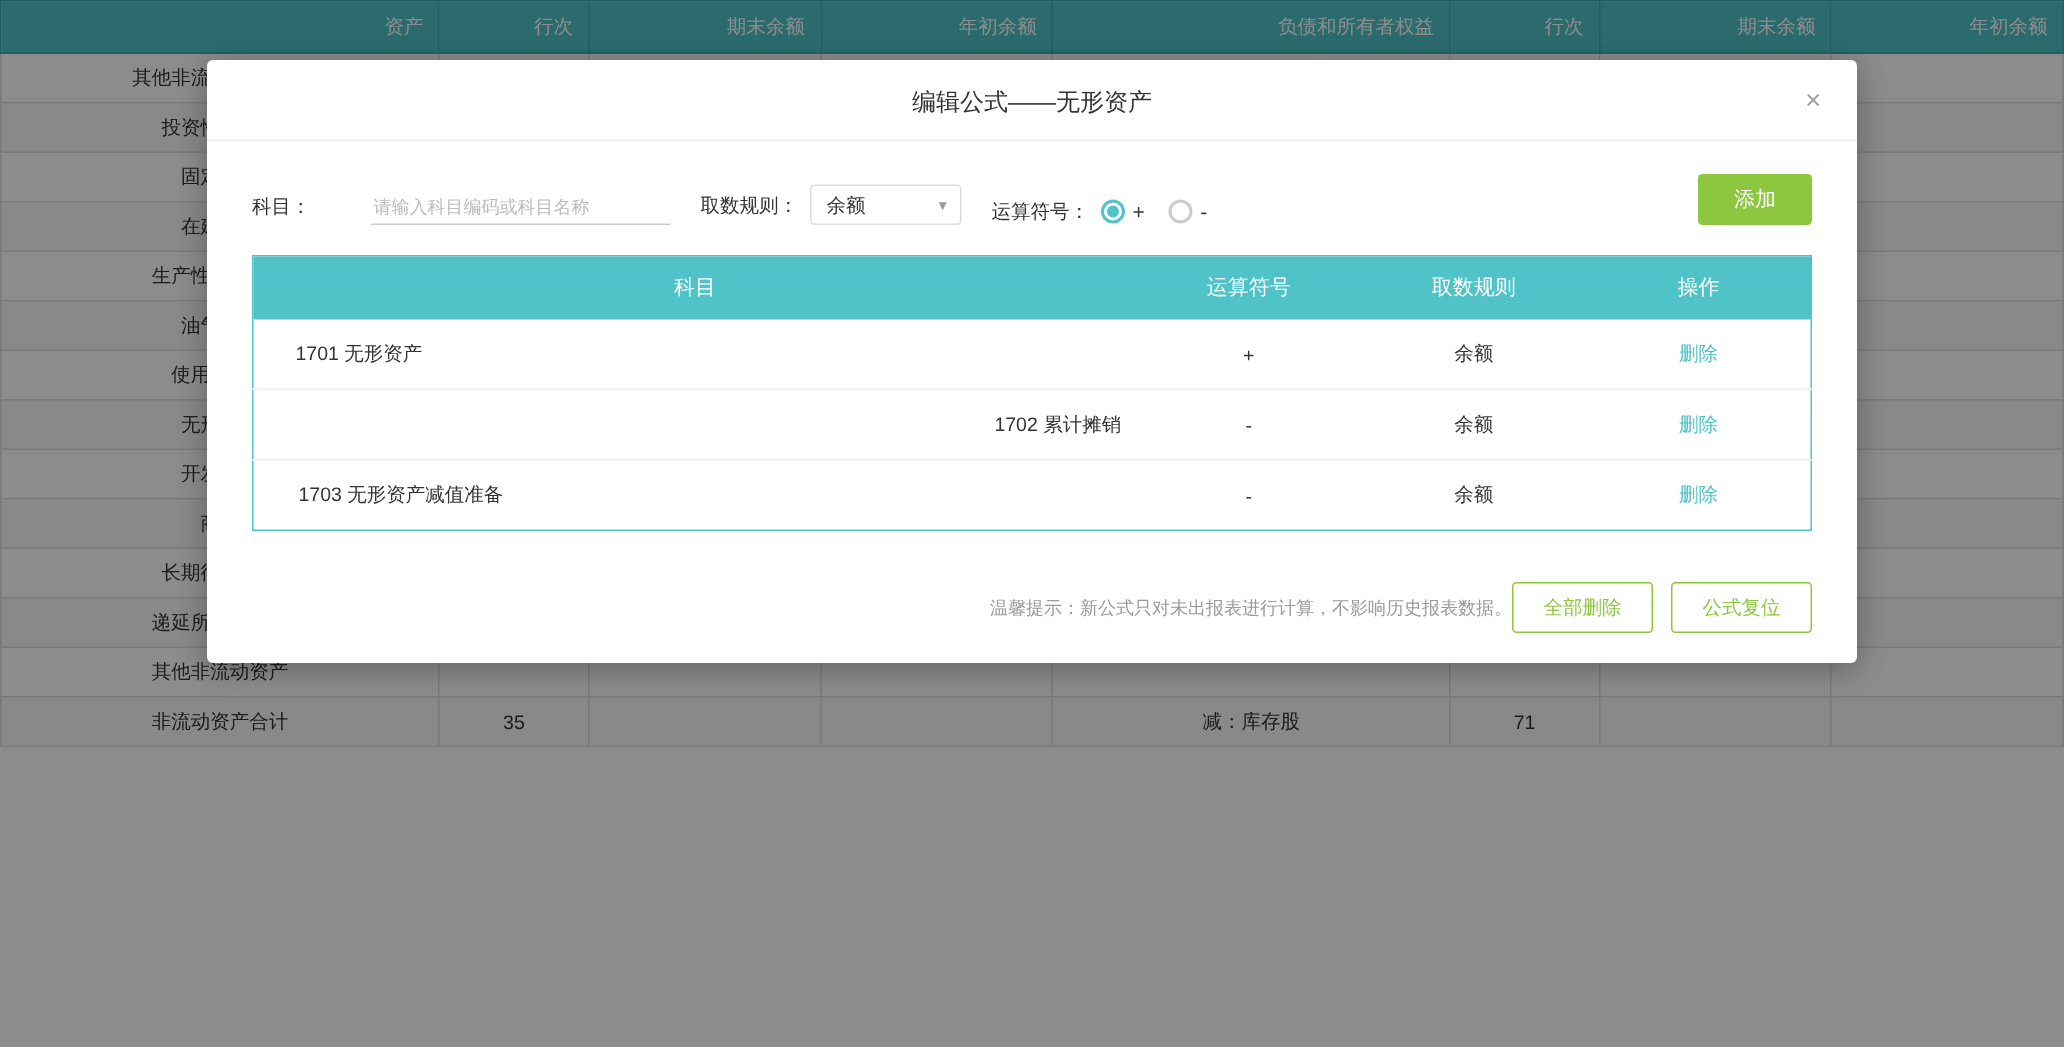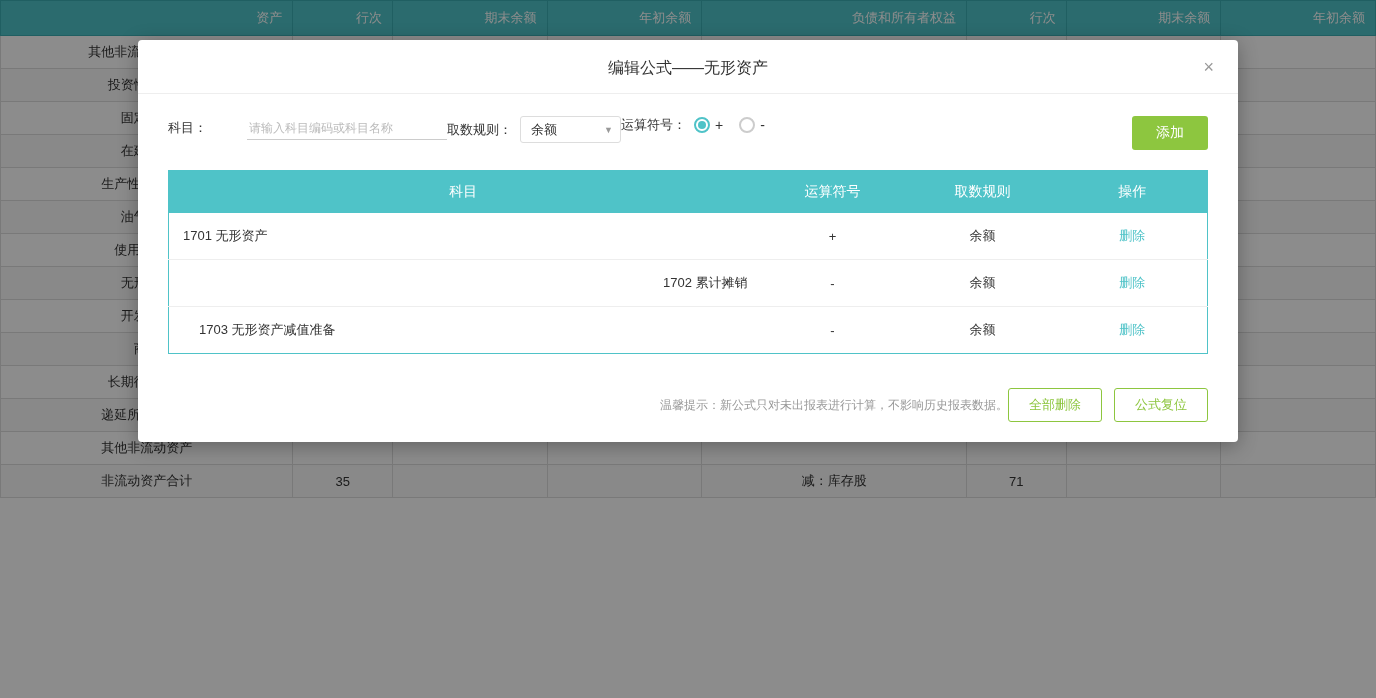--- a/index.html
+++ b/index.html
@@ -98,21 +98,22 @@
       padding: 4px 8px;
     }
 
     .modal-body {
       padding: 22px 30px 20px;
     }
 
     
     .form-row {
       display: flex;
-      align-items: flex-start;
+      align-items: flex-end;
+      gap: 20px;
       margin-bottom: 20px;
     }
 
     .form-group {
       display: flex;
       align-items: center;
       gap: 8px;
     }
 
     .form-label {
@@ -501,21 +502,21 @@
         <thead>
           <tr>
             <th>科目</th>
             <th style="width:150px;">运算符号</th>
             <th style="width:150px;">取数规则</th>
             <th style="width:150px;">操作</th>
           </tr>
         </thead>
         <tbody id="formula-tbody">
         <tr>
-              <td style="text-align: left; padding-left: 14px; margin-left: 31px;">1701 无形资产</td>
+              <td style="text-align: left; padding-left: 28px; margin-left: 31px;">1701 无形资产</td>
               <td>+</td>
               <td>余额</td>
               <td><a class="delete-link" href="#">删除</a></td>
             </tr>
             <tr>
               <td style="text-align: right; padding-left: 48px;">1702 累计摊销</td>
               <td>-</td>
               <td>余额</td>
               <td><a class="delete-link" href="#">删除</a></td>
             </tr>

